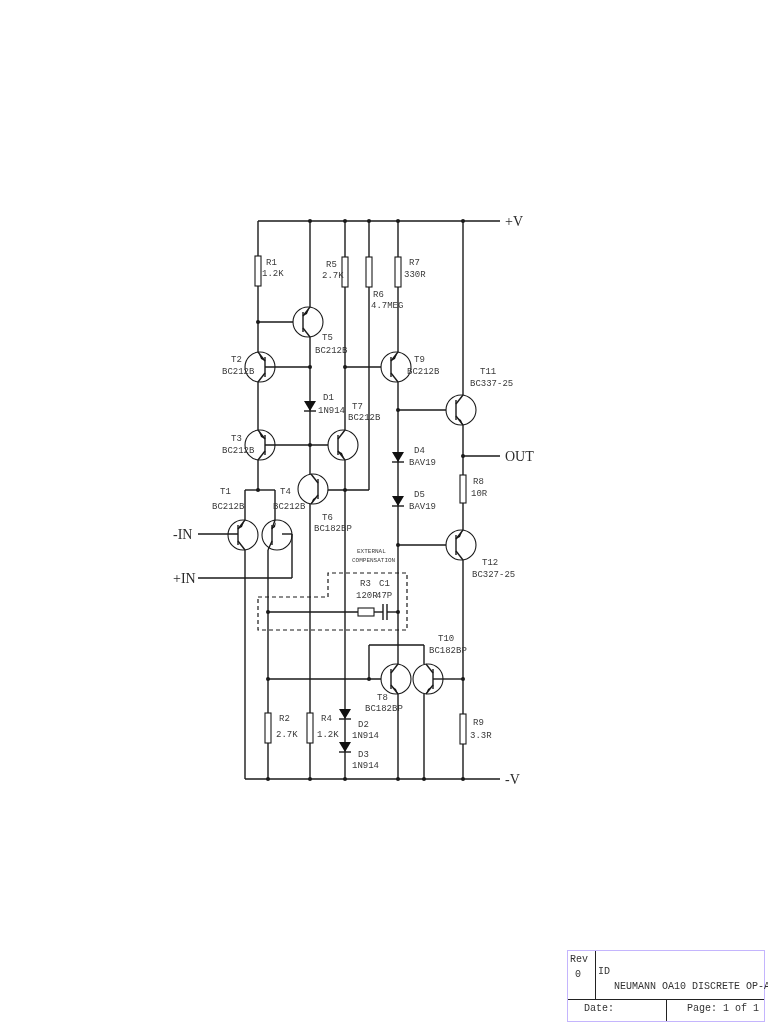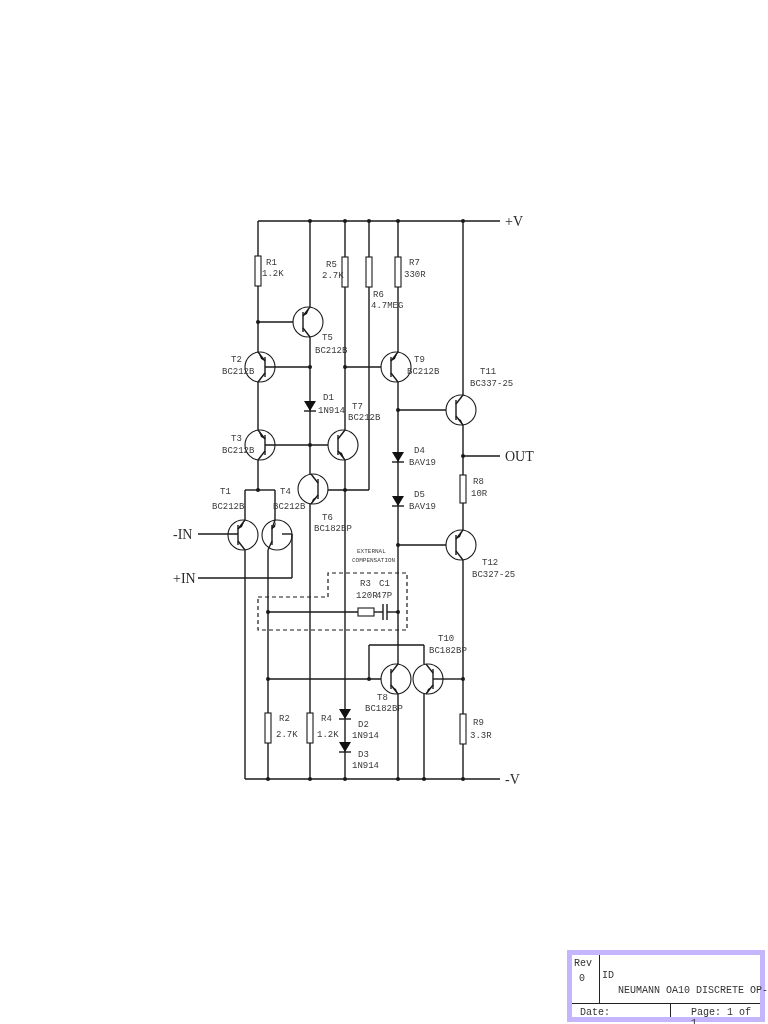--- a/index.html
+++ b/index.html
@@ -7,25 +7,25 @@
   #schematic { position: absolute; left: 0; top: 0; }
   .w { stroke: #1a1a1a; stroke-width: 1.4; fill: none; }
   .dash { stroke: #1a1a1a; stroke-width: 1.2; fill: none; stroke-dasharray: 4 3; }
   .res { fill: #ffffff; stroke: #1a1a1a; stroke-width: 1.1; }
   .circ { fill: #ffffff; stroke: #1a1a1a; stroke-width: 1.1; }
   .dot { fill: #1a1a1a; }
   .lbl { font-family: "Liberation Mono", monospace; font-size: 9px; fill: #3a3a3a; }
   .big { font-family: "Liberation Serif", serif; font-size: 14px; fill: #2a2a2a; }
   .tiny { font-family: "Liberation Mono", monospace; font-size: 6px; fill: #444; }
   .diode { fill: #111; }
-  .title-block { position: absolute; left: 567px; top: 950px; width: 198px; height: 72px; border: 5px solid #c4b5fd; box-sizing: border-box; font-family: "Liberation Mono", monospace; font-size: 10px; color: #333; }
+  .title-block { position: absolute; left: 567px; top: 950px; width: 198px; height: 72px; border: 1px solid #c4b5fd; box-sizing: border-box; font-family: "Liberation Mono", monospace; font-size: 10px; color: #333; }
   .tb-rev { position: absolute; left: 0; top: 0; width: 27px; height: 48px; border-right: 1px solid #222; }
   .tb-id { position: absolute; left: 28px; top: 12px; right: 0; height: 48px; }
   .tb-bottom { position: absolute; left: 0; top: 48px; right: 0; bottom: 0; border-top: 1px solid #222; }
-  .tb-date { position: absolute; left: 8px; top: 3px; }
+  .tb-date { position: absolute; left: 16px; top: 3px; }
   .tb-page { position: absolute; left: 98px; top: 0; bottom: 0; border-left: 1px solid #222; padding-left: 20px; padding-top: 3px; }
 </style>
 </head>
 <body>
 
 <svg id="schematic" width="768" height="1024" viewBox="0 0 768 1024" xmlns="http://www.w3.org/2000/svg">
 
   <g>
     <line class="w" x1="258" y1="221" x2="500" y2="221"></line>
     <text class="big" x="505" y="226">+V</text>

